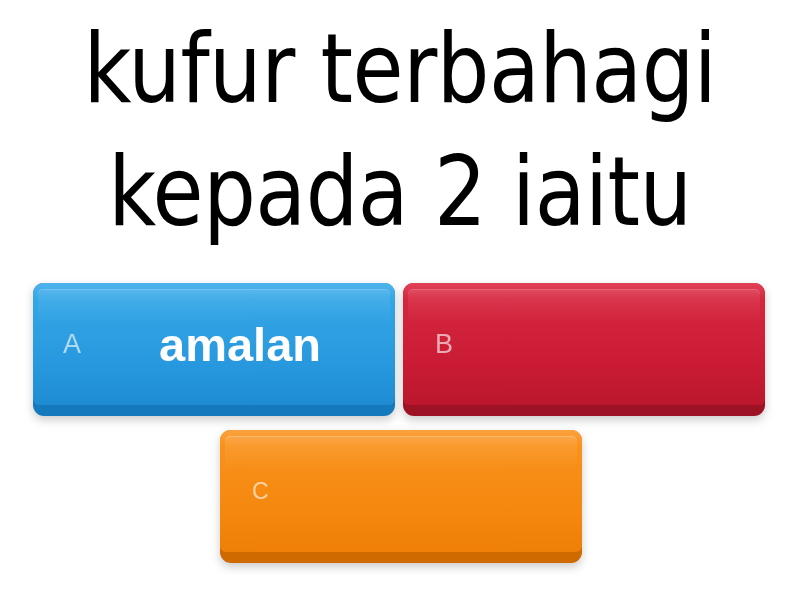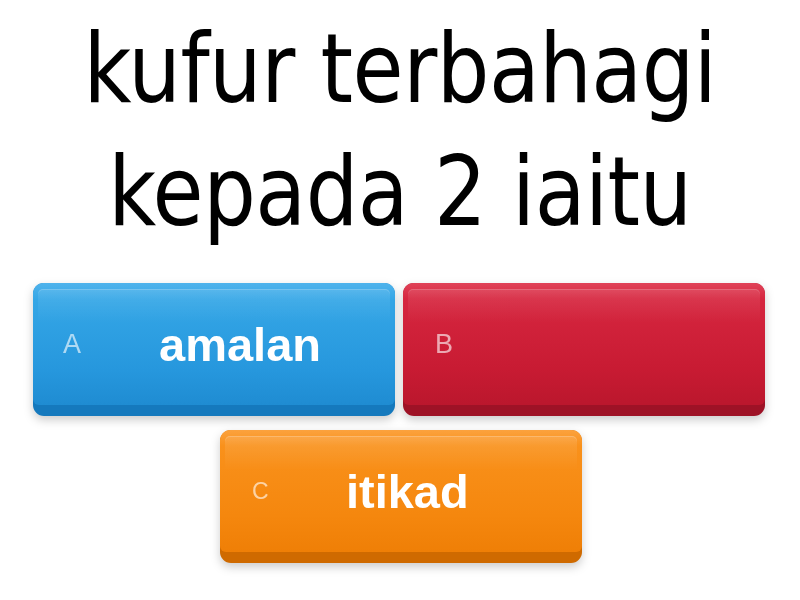--- a/index.html
+++ b/index.html
@@ -166,17 +166,16 @@
     <div class="face">
       <div class="panel"></div>
       <span class="letter">B</span>
     </div>
   </div>
 
   <div class="answer" id="answer-c">
     <div class="face">
       <div class="panel"></div>
       <span class="letter">C</span>
-      <span class="label">itikad</span>
     </div>
   </div>
 
 </div>
 
 </body></html>

